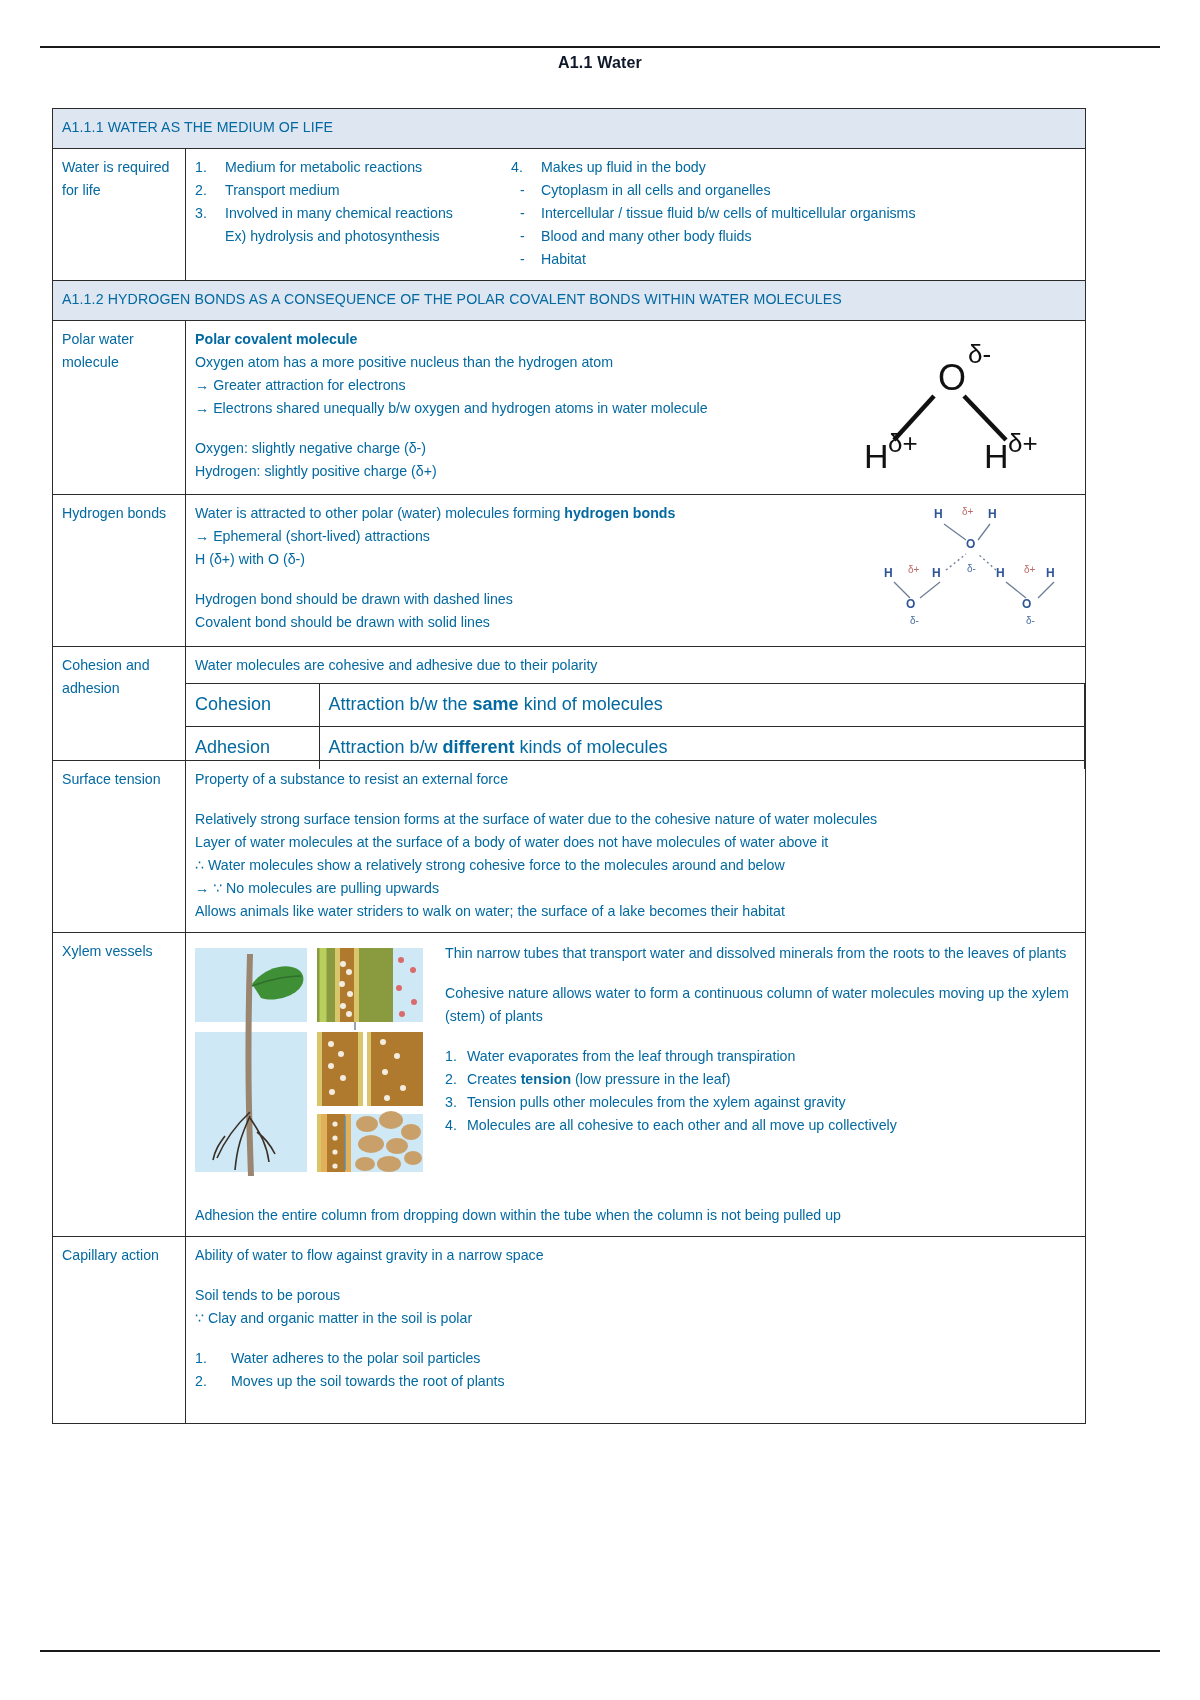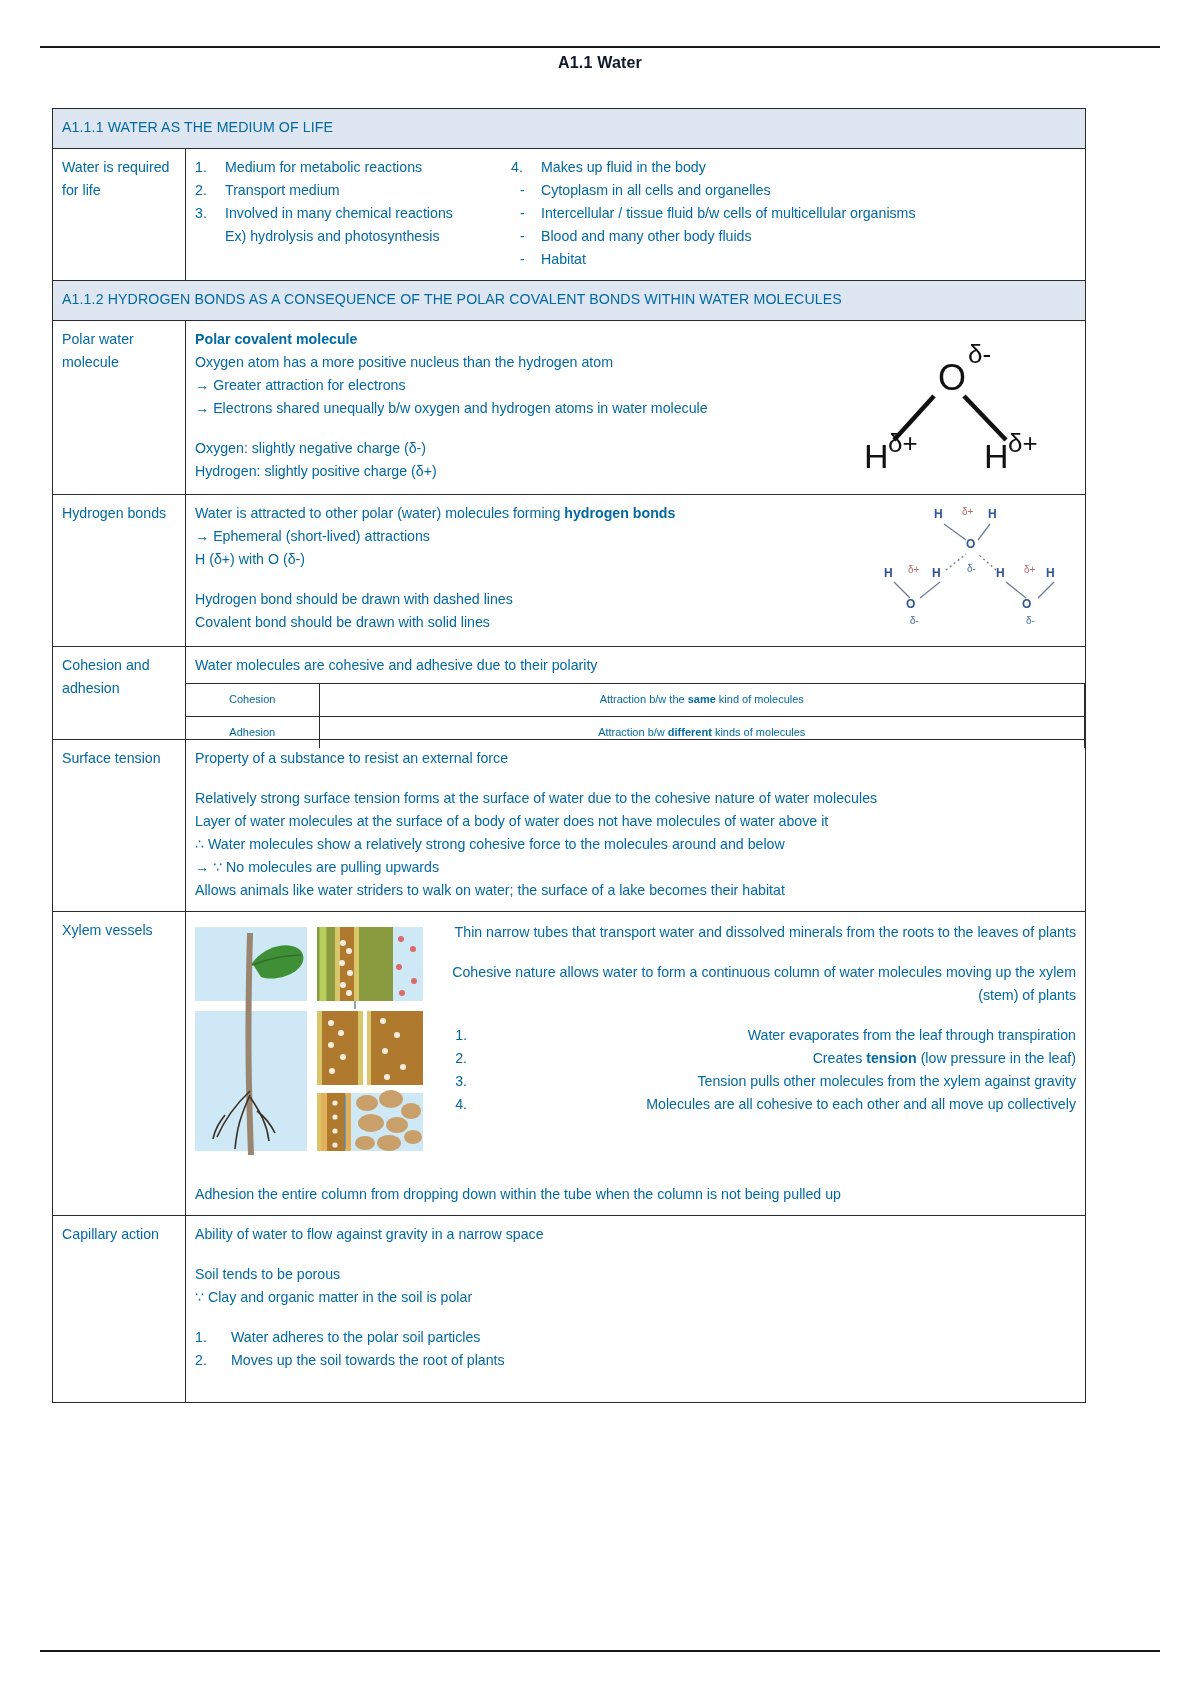--- a/index.html
+++ b/index.html
@@ -94,37 +94,36 @@
     margin-top: 6px;
     margin-bottom: -9px;
     margin-left: -9px;
     width: calc(100% + 18px);
   }
   table.nested td {
     border: 1px solid #2b2b2b;
     border-left: none;
     border-bottom: none;
     padding: 7px 9px 8px 9px;
-    font-size: 11px;
+    font-size: 18px;
     line-height: 1.5;
-    text-align: center;
   }
   table.nested tr:last-child td { border-bottom: none; }
   table.nested td.k { width: 133px; }
   table.nested td:first-child { border-left: none; }
 
   
   .cellflex { display: flex; }
   .cellflex .txt { flex: 1; }
   .cellflex .fig { flex: 0 0 auto; }
 
   
   .xylem-wrap { display: flex; gap: 22px; }
   .xylem-img { flex: 0 0 228px; }
-  .xylem-text { flex: 1; padding-top: 2px; text-align: right; }
+  .xylem-text { flex: 1; padding-top: 2px; }
 
   .numlist2 .numnum { width: 22px; padding-right: 0; }
 
   .capnum { display: table; }
   .capnum .numnum { width: 36px; }
 </style>
 </head>
 <body>
 
 <div class="page">

